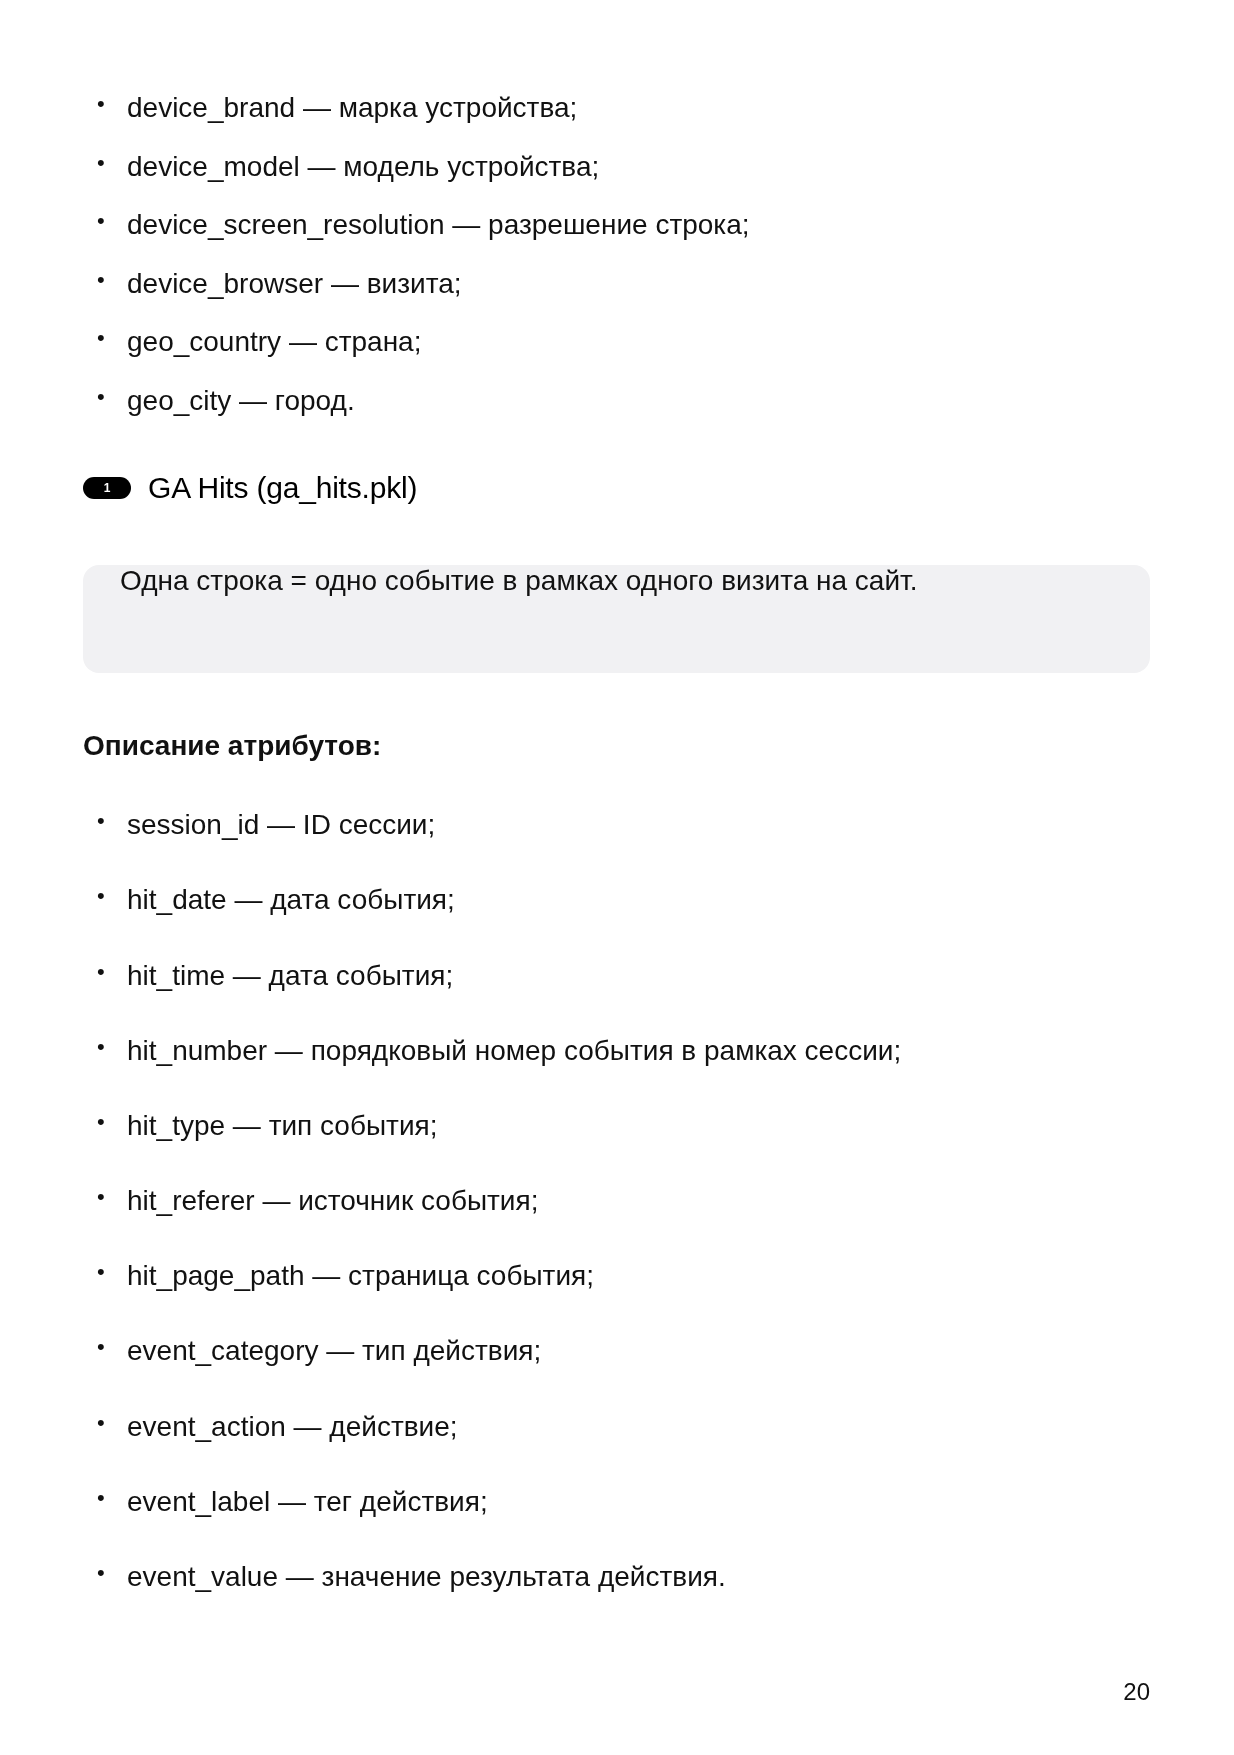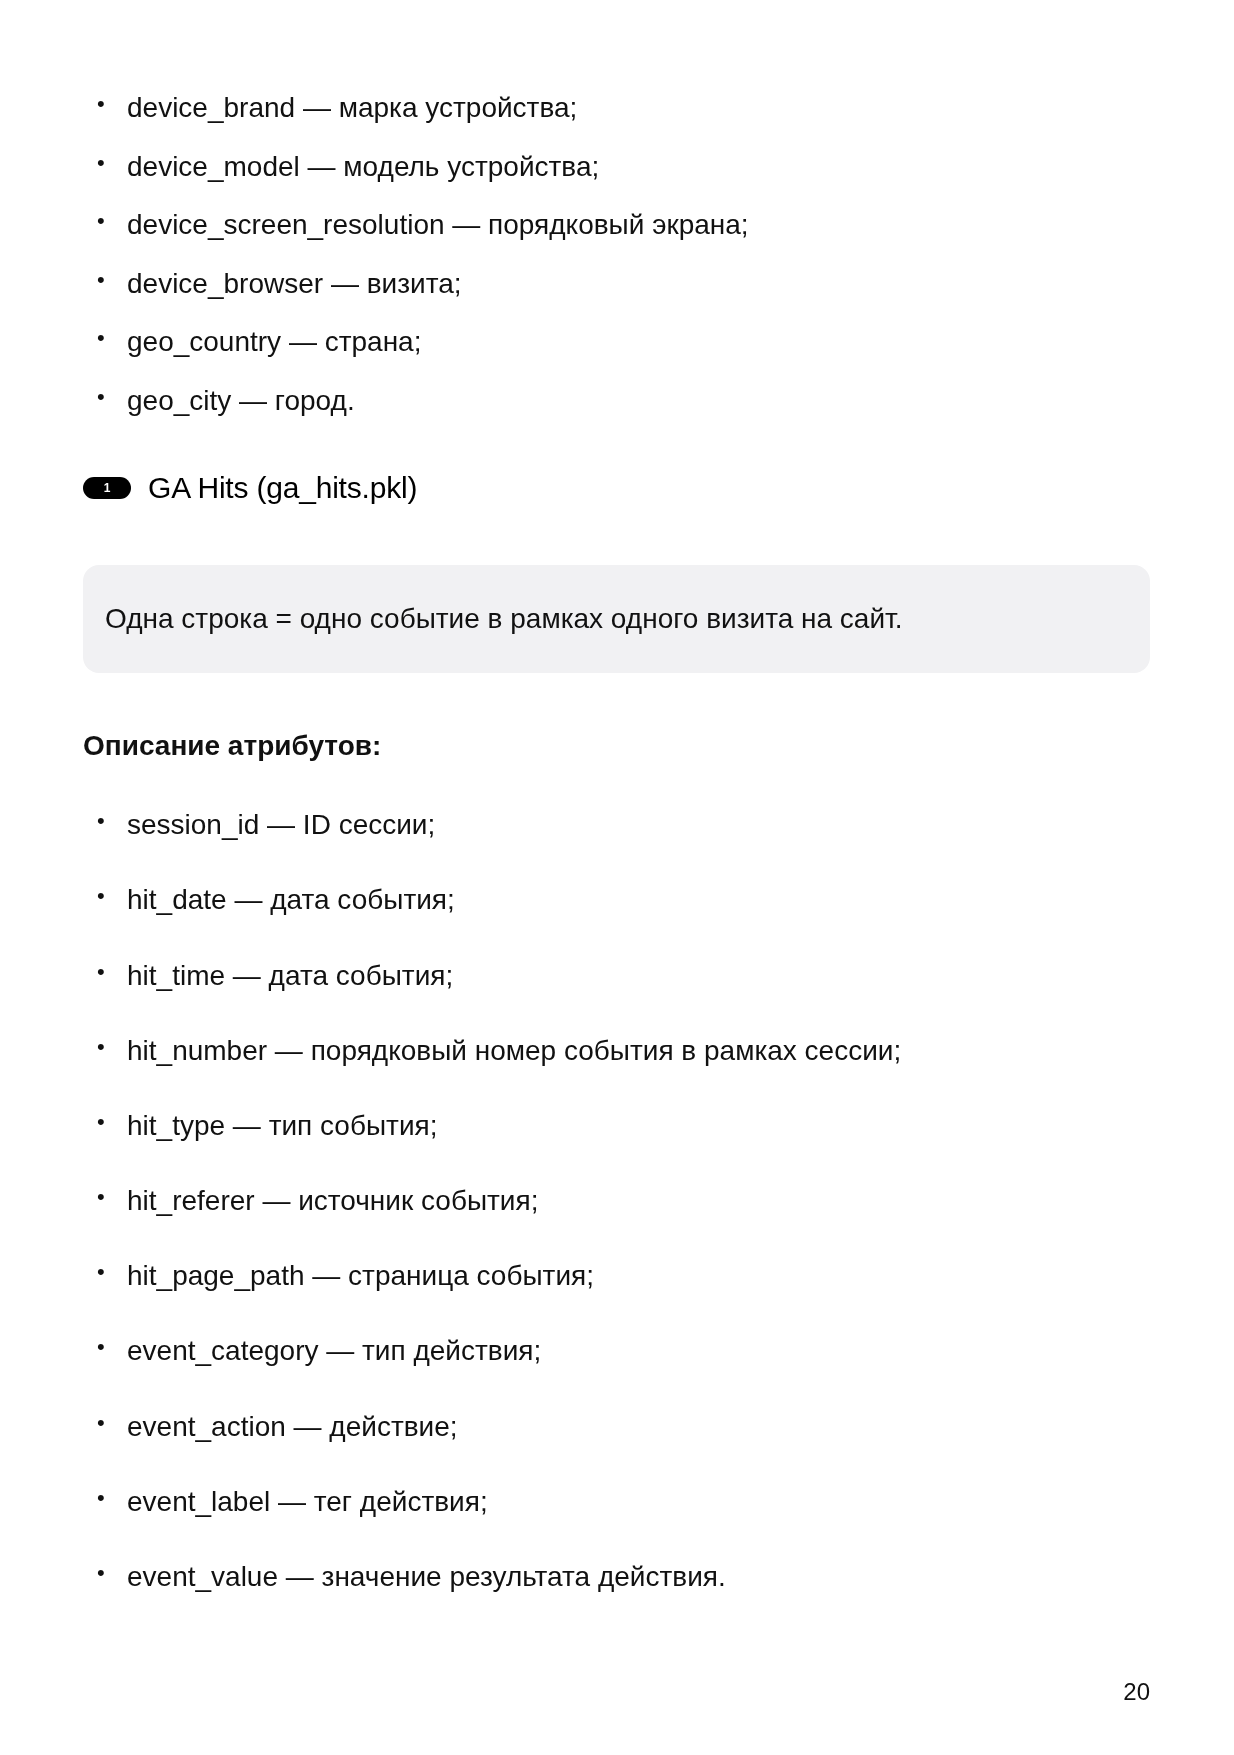--- a/index.html
+++ b/index.html
@@ -7,21 +7,21 @@
          font-family:"Liberation Sans", sans-serif; color:#111111; }
   .list { position:absolute; left:0; margin:0; padding:0; list-style:none; }
   .li { position:absolute; left:0; height:40px; line-height:40px; font-size:28px; white-space:nowrap; }
   .li .bullet { position:absolute; left:97px; top:0; font-size:22px; }
   .li .txt { position:absolute; left:127px; top:4px; }
   .heading { position:absolute; left:83px; top:470px; height:36px; display:flex; align-items:center; }
   .badge { width:48px; height:22px; border-radius:11px; background:#000; color:#fff;
            font-size:12px; font-weight:bold; display:flex; align-items:center; justify-content:center; }
   .heading-title { margin-left:17px; font-size:30px; font-weight:normal; letter-spacing:-0.2px; color:#000; }
   .note { position:absolute; left:83px; top:565px; width:1067px; height:108px; background:#f1f1f3;
-          border-radius:16px; box-sizing:border-box; padding-left:22px; display:flex; align-items:center; }
+          border-radius:16px; box-sizing:border-box; padding-left:37px; display:flex; align-items:flex-start; }
   .note-text { font-size:28px; color:#111; }
   .subhead { position:absolute; left:83px; top:726px; height:40px; line-height:40px; font-size:28px;font-weight:bold; }
   .footer-logo { position:absolute; left:82px; top:1759px; font-size:34px; font-weight:normal;
                  letter-spacing:0.3px; color:#15803d; font-family:"DejaVu Sans", sans-serif; font-weight:300; }
   .page-num { position:absolute; right:84px; top:1678px; font-size:24px; color:#111; }
 </style>
 </head>
 <body>
 
 <div>
@@ -30,21 +30,21 @@
     <li class="li" style="top:84px">
       <span class="bullet">•</span>
       <span class="txt">device_brand — марка устройства;</span>
     </li>
     <li class="li" style="top:143px">
       <span class="bullet">•</span>
       <span class="txt">device_model — модель устройства;</span>
     </li>
     <li class="li" style="top:201px">
       <span class="bullet">•</span>
-      <span class="txt">device_screen_resolution — порядковый экрана;</span>
+      <span class="txt">device_screen_resolution — разрешение строка;</span>
     </li>
     <li class="li" style="top:260px">
       <span class="bullet">•</span>
       <span class="txt">device_browser — визита;</span>
     </li>
     <li class="li" style="top:318px">
       <span class="bullet">•</span>
       <span class="txt">geo_country — страна;</span>
     </li>
     <li class="li" style="top:377px">

